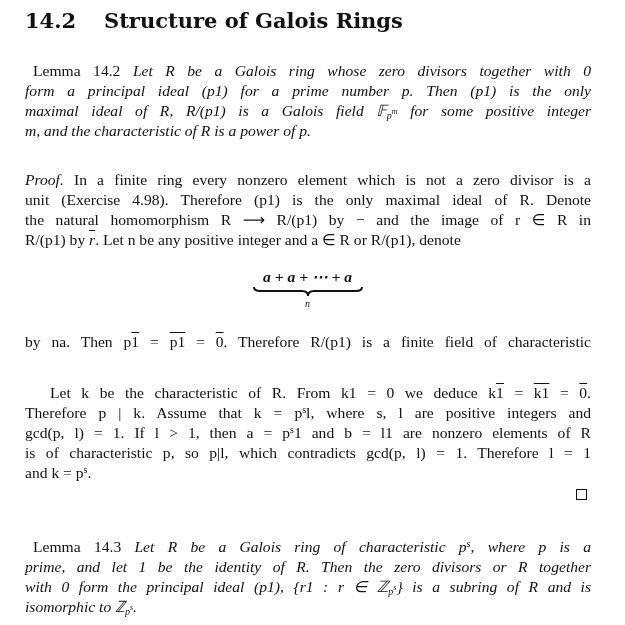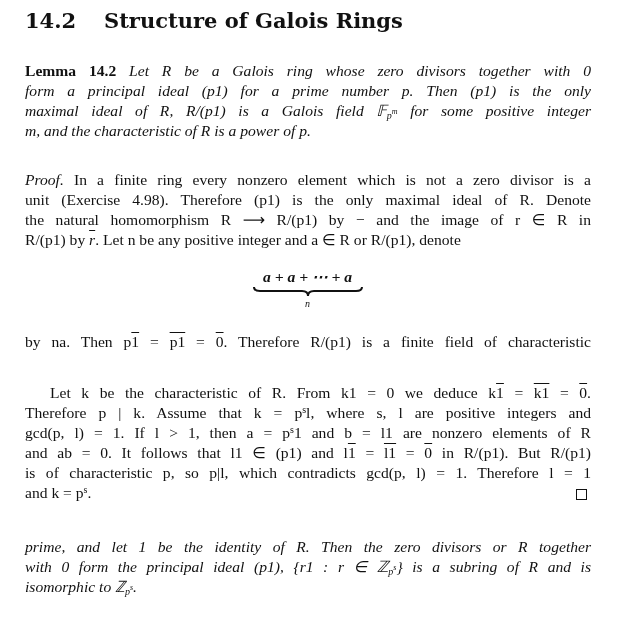--- a/index.html
+++ b/index.html
@@ -15,21 +15,21 @@
   }
   .title .num { display:inline-block; width:79px; }
   .para {
     position:absolute; left:25px; width:566px;
     font-family:"Liberation Serif",serif; font-size:15.6px; line-height:20px;
     text-align:justify;
   }
   .line { display:block; height:20px; white-space:nowrap; text-align-last:justify; text-align:justify; width:566px; overflow:visible; }
   .line.last { text-align-last:left; }
   .it { font-style:italic; }
-  .bold { font-weight:bold; font-style:normal; }
+  .bold { font-weight:normal; font-style:normal;margin-left:8px; }
   .ol { text-decoration:overline; }
   sup { font-size:10px; line-height:0; vertical-align:5px; }
   sub { font-size:10px; line-height:0; vertical-align:-3px; }
   .brace-eq {
     position:absolute; left:250px; top:268px; width:115px; height:48px;
     font-family:"Liberation Serif",serif; font-size:15.6px; text-align:center;
   }
   .brace-eq .expr { display:block; white-space:nowrap; font-style:italic;font-weight:bold; }
   .brace-eq svg { display:block; margin:0 auto; }
   .brace-eq .under { display:block; font-size:10px; font-style:italic; margin-top:0px; }
@@ -69,23 +69,23 @@
 </div>
 
 <div class="para" style="top:332px;">
   <span class="line"><span>by na. Then p</span><span class="ol">1</span> = <span class="ol">p1</span> = <span class="ol">0</span><span>. Therefore R/(p1) is a finite field of characteristic</span></span>
 </div>
 
 <div class="para" style="top:383px;font-family:Liberation Serif, serif;">
   <span class="line indent" style="width:541px;"><span>Let k be the characteristic of R. From k1 = 0 we deduce k</span><span class="ol">1</span> = <span class="ol">k1</span> = <span class="ol">0</span>.</span>
   <span class="line"><span>Therefore p | k. Assume that k = p</span><sup>s</sup><span>l, where s, l are positive integers and</span></span>
   <span class="line"><span>gcd(p, l) = 1. If l &gt; 1, then a = p</span><sup>s</sup><span>1 and b = l1 are nonzero elements of R</span></span>
-  <span class="line"><span>and ab = 0. It follows that l1 ∈ (p1) and l</span><span class="ol">1</span> = <span class="ol">l1</span> = <span class="ol">0</span><span> in R/(p1). But R/(p1)</span></span>
   <span class="line">is of characteristic p, so p|l, which contradicts gcd(p, l) = 1. Therefore l = 1</span>
   <span class="line last"><span>and k = p</span><sup>s</sup>.</span>
 </div>
 <div class="qed"></div>
 
 <div class="para it" style="top:537px;">
+  <span class="line"><span class="bold">Lemma 14.3</span><span> Let R be a Galois ring of characteristic p</span><sup>s</sup><span>, where p is a</span></span>
   <span class="line">prime, and let 1 be the identity of R. Then the zero divisors or R together</span>
   <span class="line"><span>with 0 form the principal ideal (p1), {r1 : r ∈ ℤ</span><sub>p<sup style="font-size:8px">s</sup></sub><span>} is a subring of R and is</span></span>
   <span class="line last"><span>isomorphic to ℤ</span><sub>p<sup style="font-size:8px">s</sup></sub><span>.</span></span>
 </div>
 
 </body></html>

